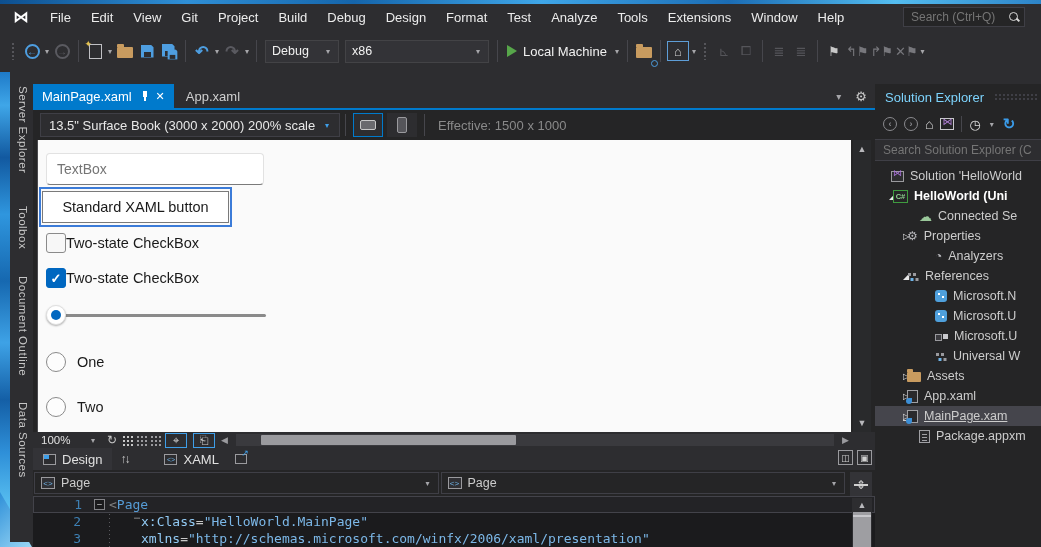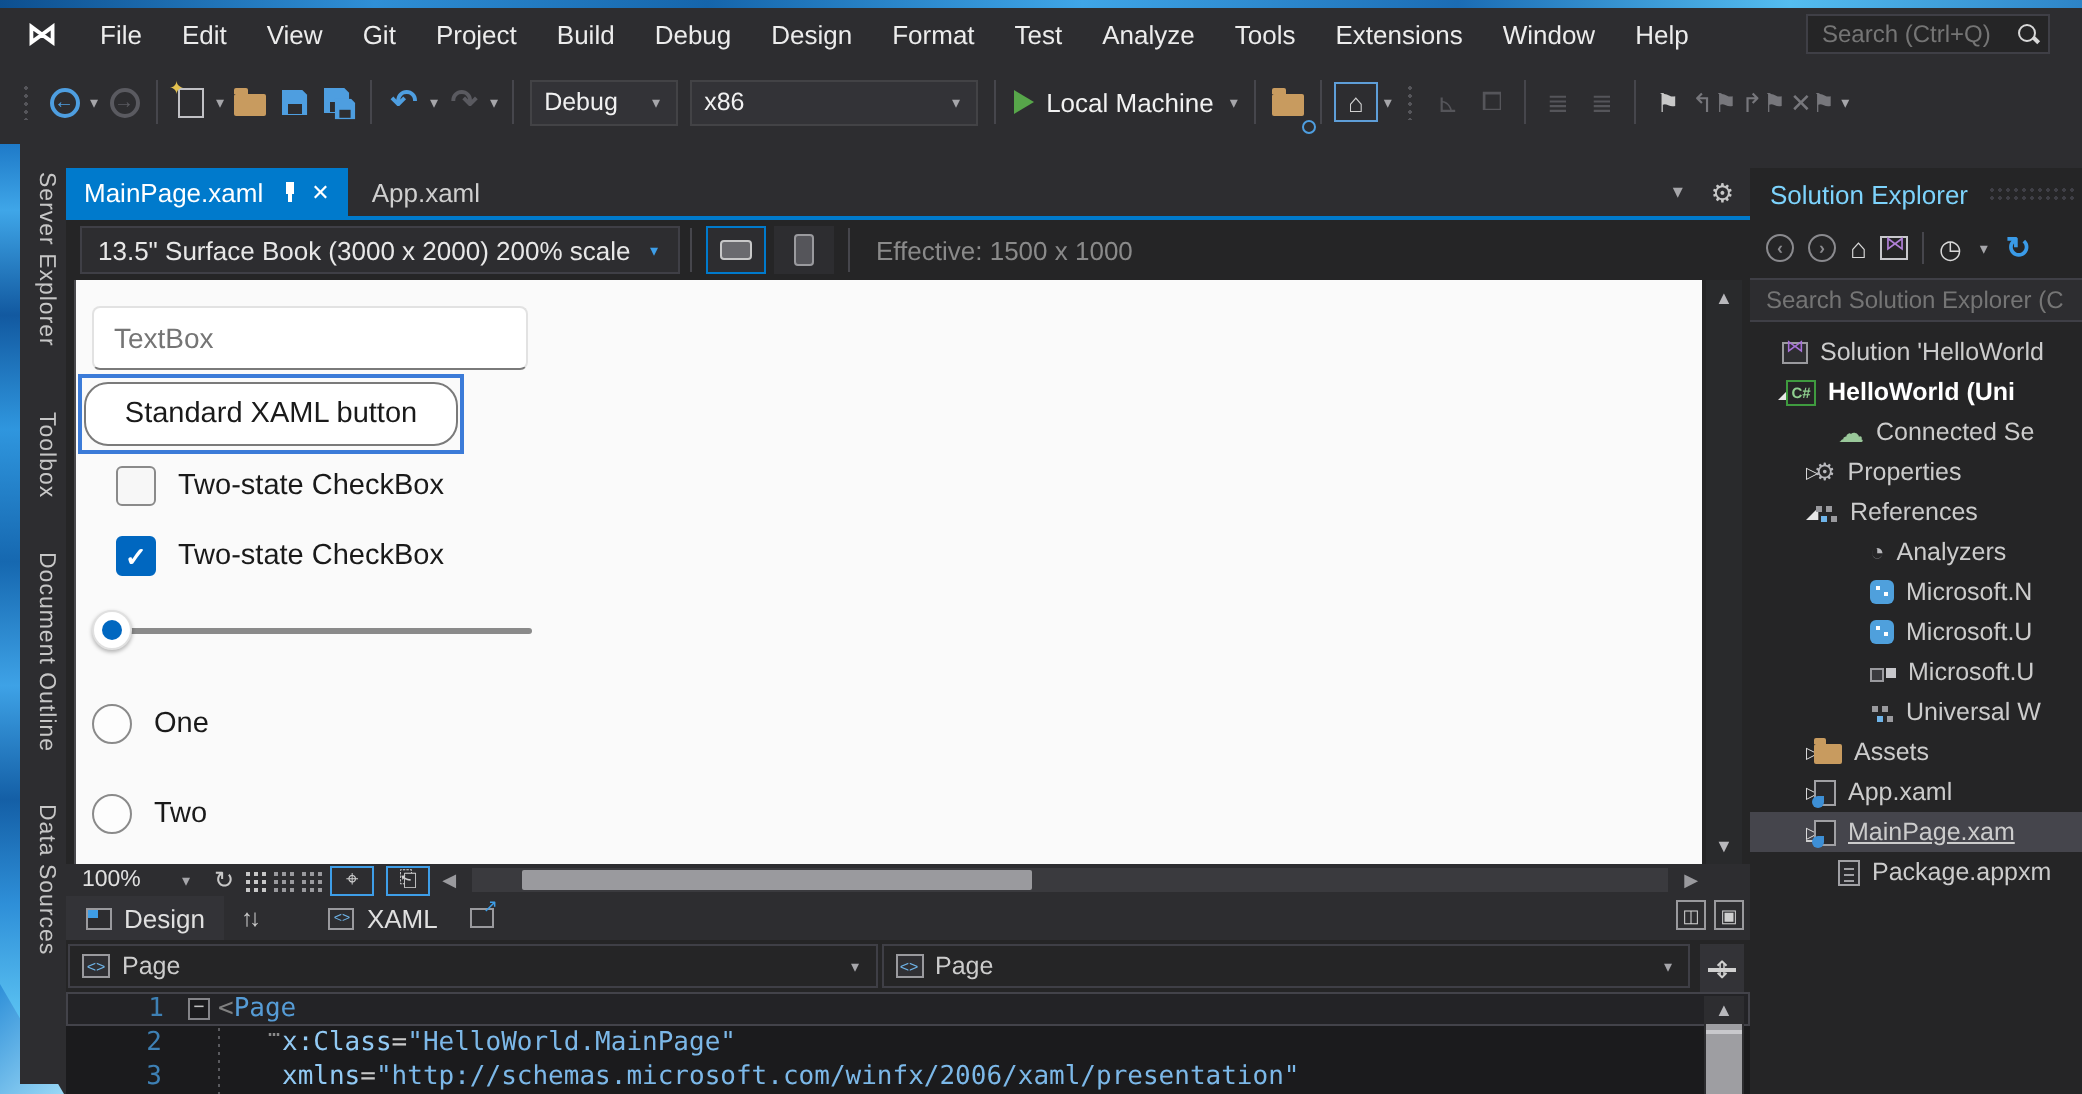--- a/index.html
+++ b/index.html
@@ -101,23 +101,23 @@
   .effective { color:#8a8a8a; font-size:13px; margin-left:8px; }
 
   .canvas { position:absolute; left:4px; top:56px; width:814px; height:292px; background:#fafafa;
     border-left:1px solid #4a4a4e; color:#1a1a1a; }
   .tb-input { position:absolute; left:8px; top:13px; width:218px; height:32px; background:#ffffff;
     border:1px solid #e2e2e2; border-bottom:1.6px solid #7a7a7a; border-radius:4px; padding:0 10px;
     font-size:14px; color:#1a1a1a; font-family:"Liberation Sans", sans-serif; outline:none; }
   .tb-input::placeholder { color:#757575; }
   .adorner { position:absolute; left:1px; top:47px; width:193px; height:40px; border:2px solid #3b7bd8; }
   .xbtn { position:absolute; left:4px; top:51px; width:187px; height:32px; background:#ffffff;
-    border:1px solid #7a7a7a; border-radius:12px; font-size:14.5px; color:#1a1a1a;
+    border:1px solid #7a7a7a; border-radius:0; font-size:14.5px; color:#1a1a1a;
     display:flex; align-items:center; justify-content:center; }
-  .cbrow { position:absolute; left:20px; display:flex; align-items:center; gap:11px; }
+  .cbrow { position:absolute; left:8px; display:flex; align-items:center; gap:0; }
   .cbox { width:20px; height:20px; border:1px solid #8a8a8a; border-radius:3px; background:#f7f7f7; }
   .cbox.on { background:#0067c0; border-color:#0067c0; color:#fff; display:flex; align-items:center;
     justify-content:center; font-size:13px; font-weight:bold; }
   .clabel { font-size:14.5px; color:#1a1a1a; }
   .slider { position:absolute; left:8px; top:165px; width:222px; height:20px; }
   .slider .track { position:absolute; left:2px; top:8.5px; width:218px; height:3px; background:#8a8a8a; border-radius:2px; }
   .slider .thumb { position:absolute; left:0; top:0; width:20px; height:20px; border-radius:50%;
     background:#fff; border:1px solid #e0e0e0; box-shadow:0 1px 2px rgba(0,0,0,.3); }
   .slider .thumb::after { content:""; position:absolute; left:4px; top:4px; width:10px; height:10px;
     border-radius:50%; background:#0067c0; }
@@ -525,29 +525,29 @@
         <span class="ti i-cloud"></span>
         <span class="lbl">Connected Se</span>
       </div>
       <div class="trow">
         <span class="exp ind2">▷</span>
         <span style="width:4px;flex:none"></span>
         <span class="ti i-wrench"></span>
         <span class="lbl">Properties</span>
       </div>
       <div class="trow">
+        <span style="width:60px;flex:none"></span>
+        <span class="ti i-analyzer"></span>
+        <span class="lbl">Analyzers</span>
+      </div>
+      <div class="trow">
         <span class="exp ind2">◢</span>
         <span style="width:4px;flex:none"></span>
         <span class="ti i-refs"></span>
         <span class="lbl">References</span>
-      </div>
-      <div class="trow">
-        <span style="width:60px;flex:none"></span>
-        <span class="ti i-analyzer"></span>
-        <span class="lbl">Analyzers</span>
       </div>
       <div class="trow">
         <span style="width:60px;flex:none"></span>
         <span class="ti i-nuget"></span>
         <span class="lbl">Microsoft.N</span>
       </div>
       <div class="trow">
         <span style="width:60px;flex:none"></span>
         <span class="ti i-nuget"></span>
         <span class="lbl">Microsoft.U</span>

